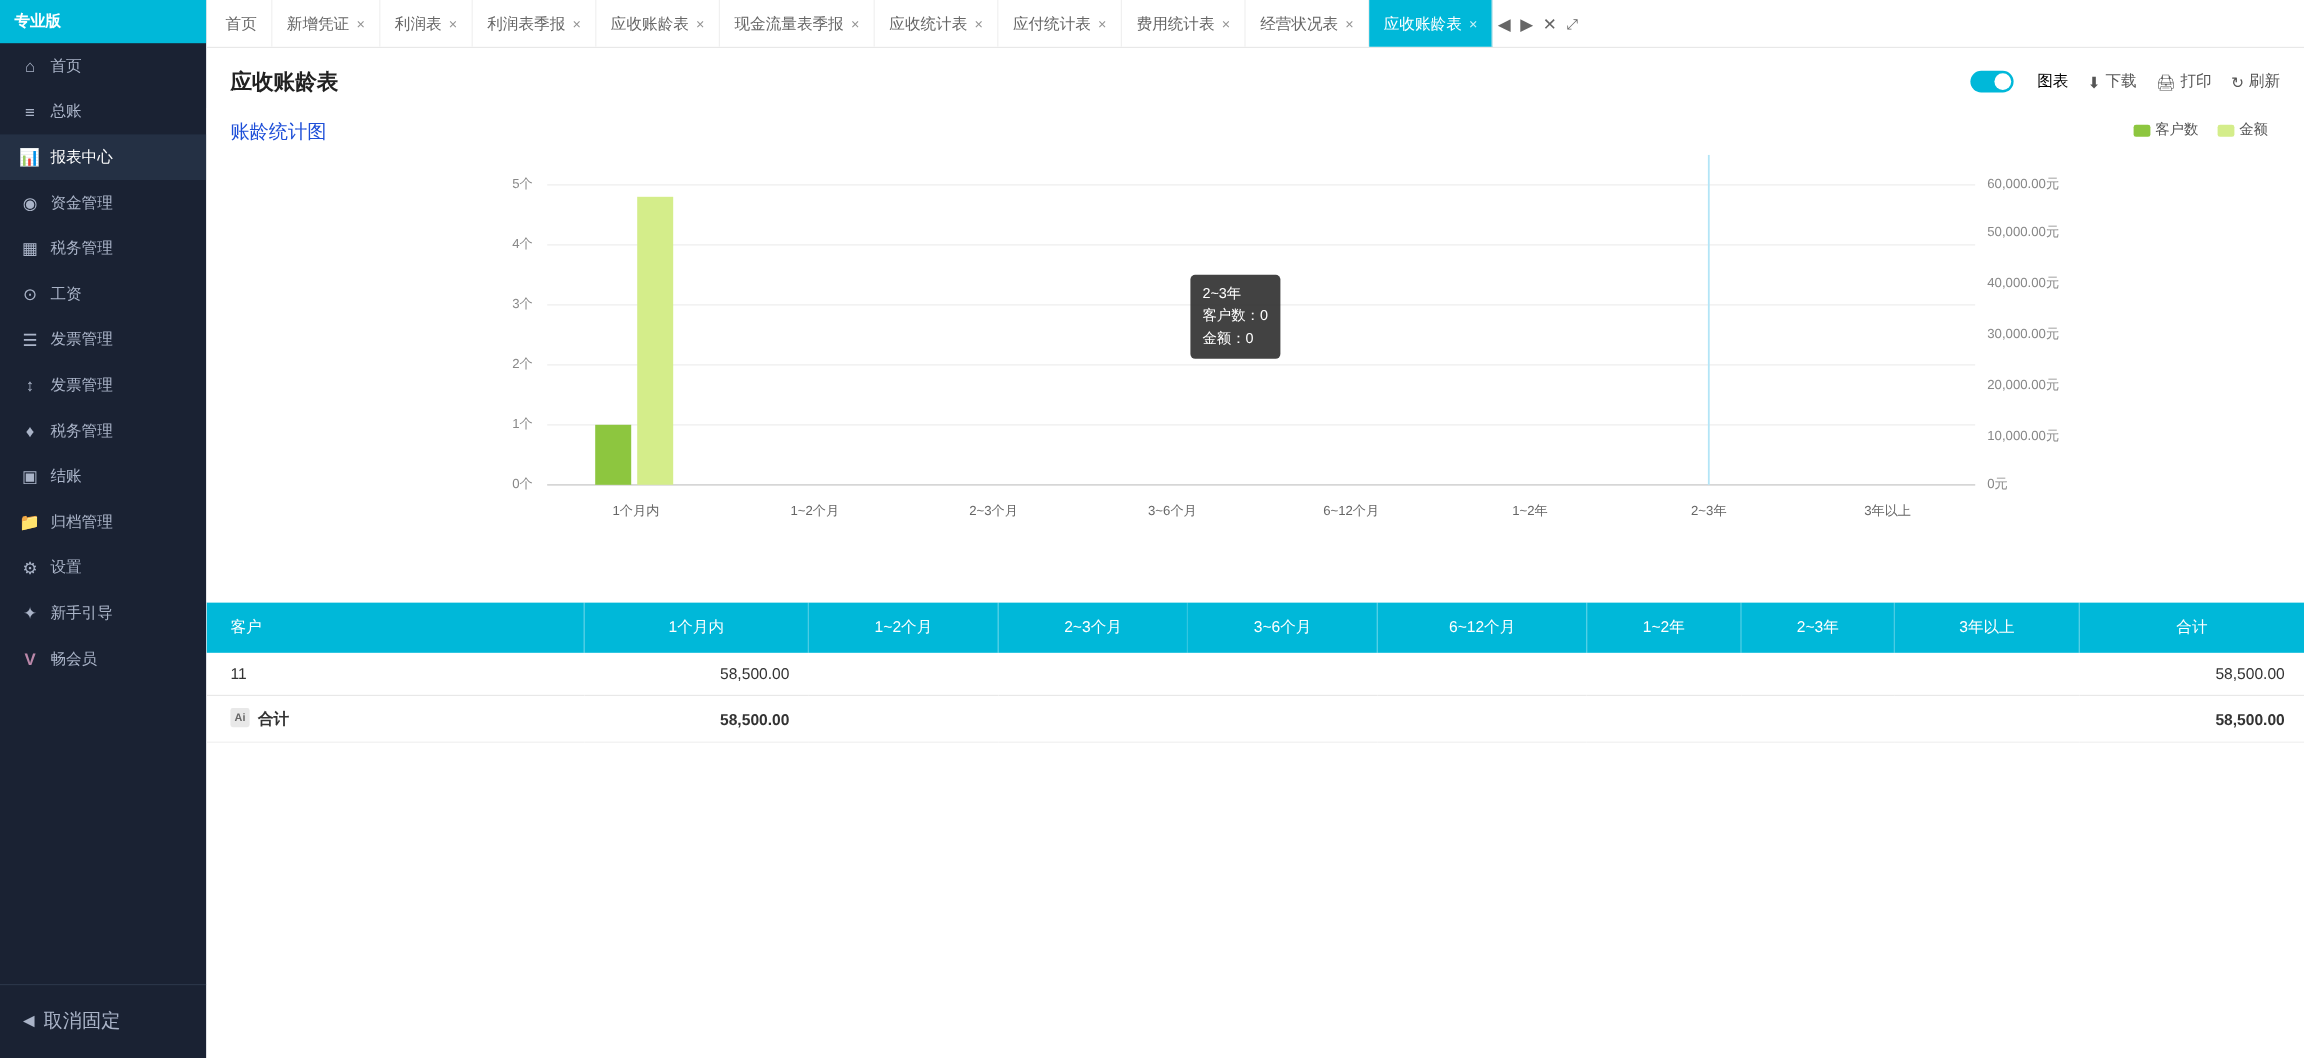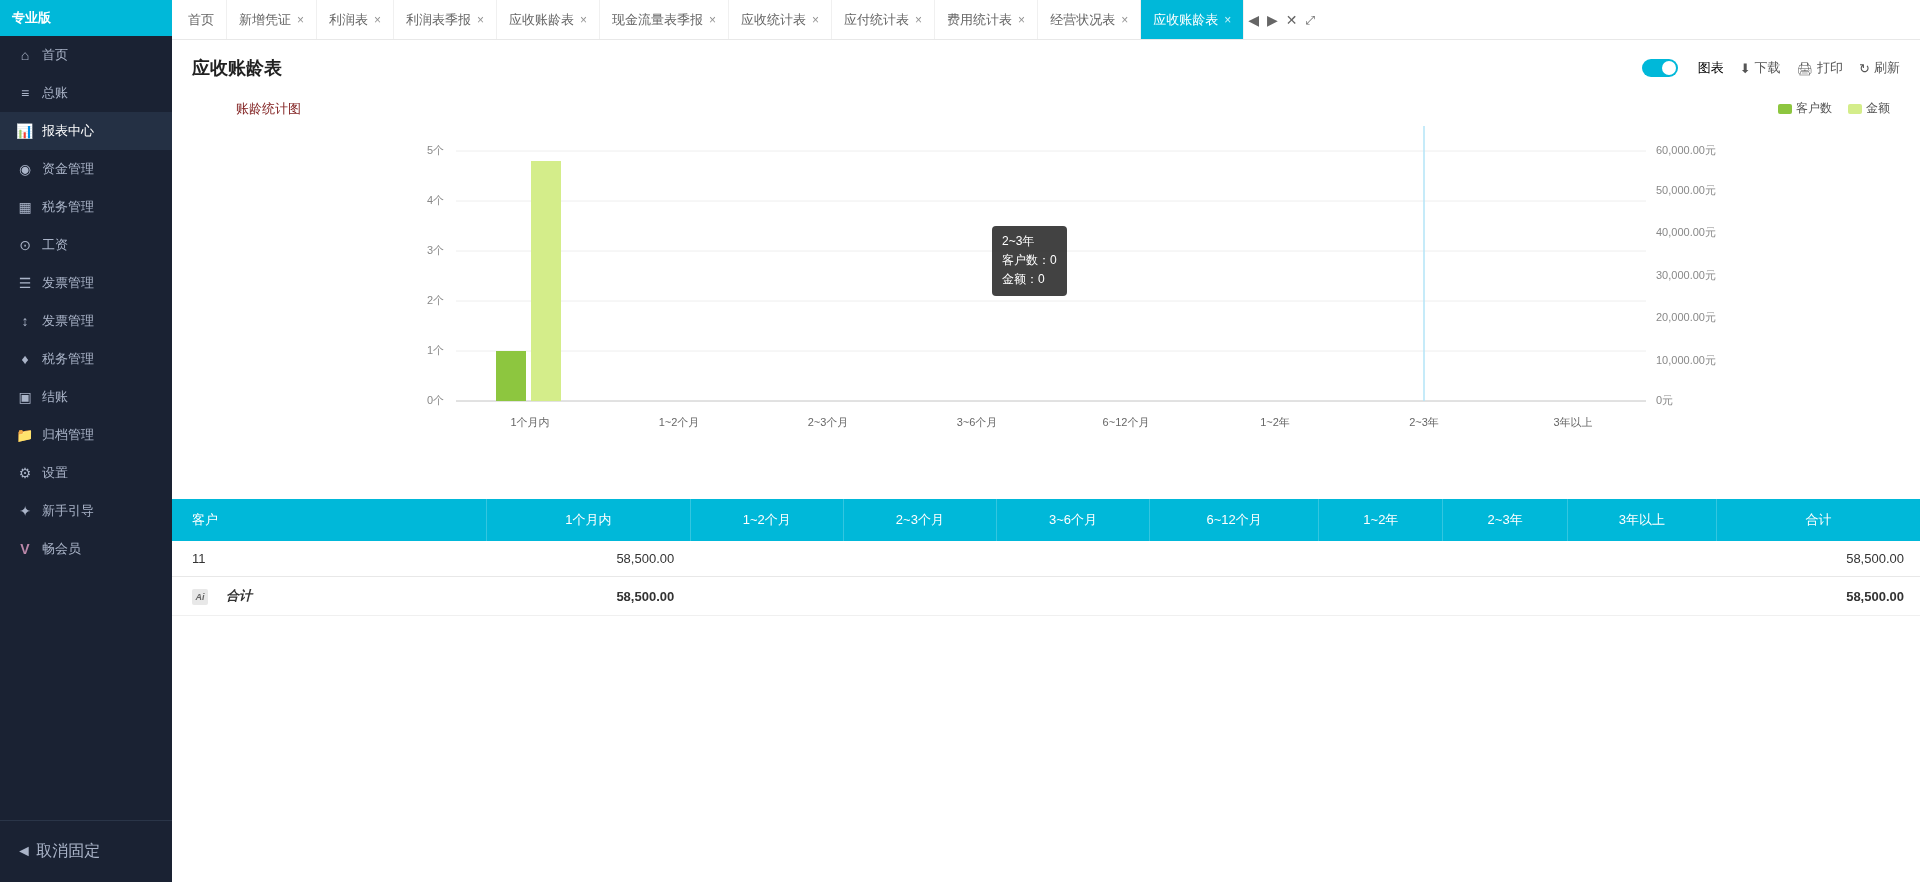--- a/index.html
+++ b/index.html
@@ -156,24 +156,23 @@
       gap: 4px;
     }
 
     
     .chart-container {
       padding: 10px 20px 10px 20px;
       position: relative;
       background: #fff;
     }
     .chart-title {
-      font-size: 13px;
-      color: #7f1d1d;
+      font-size: 16px;
+      color: #1d4ed8;
       margin-bottom: 8px;
-      margin-left: 44px;
     }
     .chart-legend {
       position: absolute;
       top: 10px;
       right: 30px;
       display: flex;
       align-items: center;
       gap: 16px;
       font-size: 12px;
       color: #555;
@@ -225,36 +224,35 @@
       font-size: 13px;
       font-weight: normal;
       text-align: center;
       border-right: 1px solid rgba(255,255,255,0.2);
     }
     thead th:last-child { border-right: none; }
     tbody tr {
       border-bottom: 1px solid #f0f0f0;
     }
     tbody td {
-      padding: 10px 18px;
+      padding: 10px 8px;
       font-size: 13px;
       text-align: center;
       color: #333;
     }
     tbody td:first-child { text-align: left; padding-left: 20px; }
     tbody td.amount { text-align: right; padding-right: 16px; }
     .total-row td {
       font-weight: bold;
       border-top: 1px solid #e8e8e8;
     }
     .total-label {
       display: flex;
-      align-items: flex-end;
-      gap: 18px;
-      font-style: italic;
+      align-items: flex-start;
+      gap: 7px;
     }
     .total-icon {
       width: 16px;
       height: 16px;
       background: #e0e0e0;
       border-radius: 2px;
       display: inline-flex;
       align-items: center;
       justify-content: center;
       font-size: 10px;

